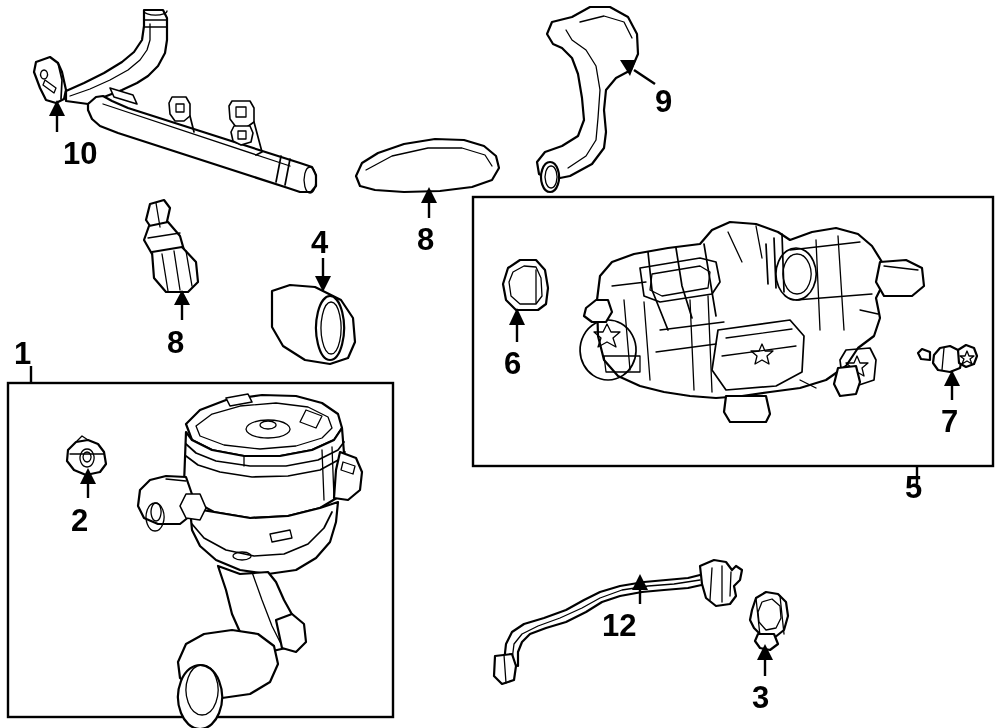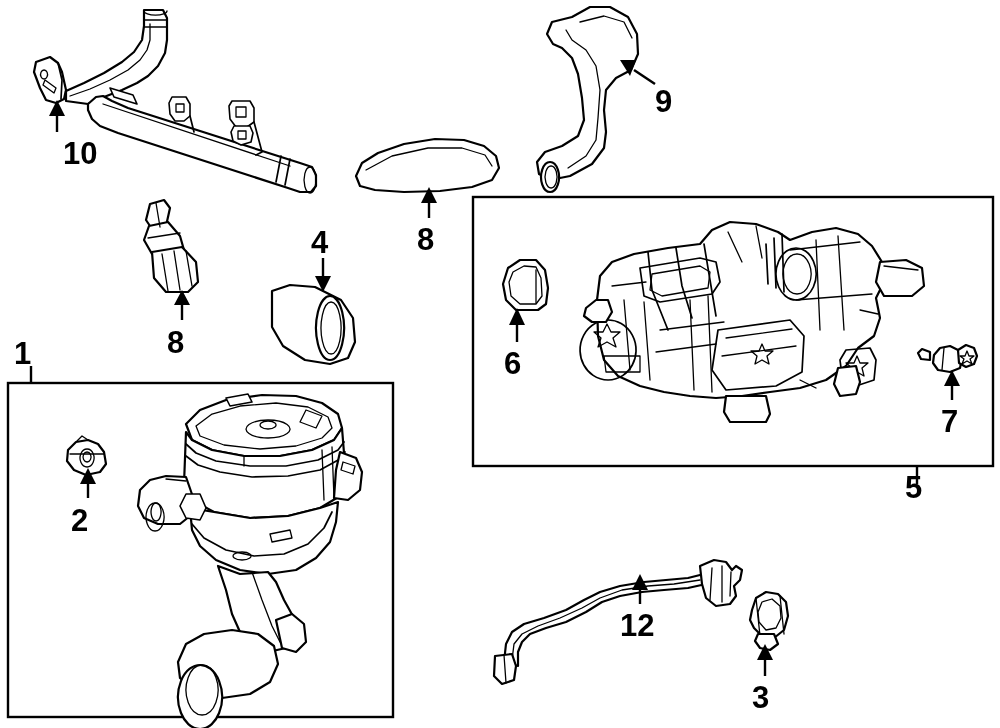--- a/index.html
+++ b/index.html
@@ -360,15 +360,15 @@
   <div class="callout-label" style="left:71px; top:505px;">2</div>
   <div class="callout-label" style="left:752px; top:682px;">3</div>
   <div class="callout-label" style="left:311px; top:227px;">4</div>
   <div class="callout-label" style="left:905px; top:472px;">5</div>
   <div class="callout-label" style="left:504px; top:348px;">6</div>
   <div class="callout-label" style="left:941px; top:406px;">7</div>
   <div class="callout-label" style="left:417px; top:224px;">8</div>
   <div class="callout-label" style="left:655px; top:86px;">9</div>
   <div class="callout-label" style="left:38px; top:138px;margin-left:25px;">10</div>
   <div class="callout-label" style="left:167px; top:327px;">8</div>
-  <div class="callout-label" style="left:620px; top:610px;text-align:right;">12</div>
+  <div class="callout-label" style="left:602px; top:610px;text-align:right;">12</div>
 
 </div>
 
 </body></html>

